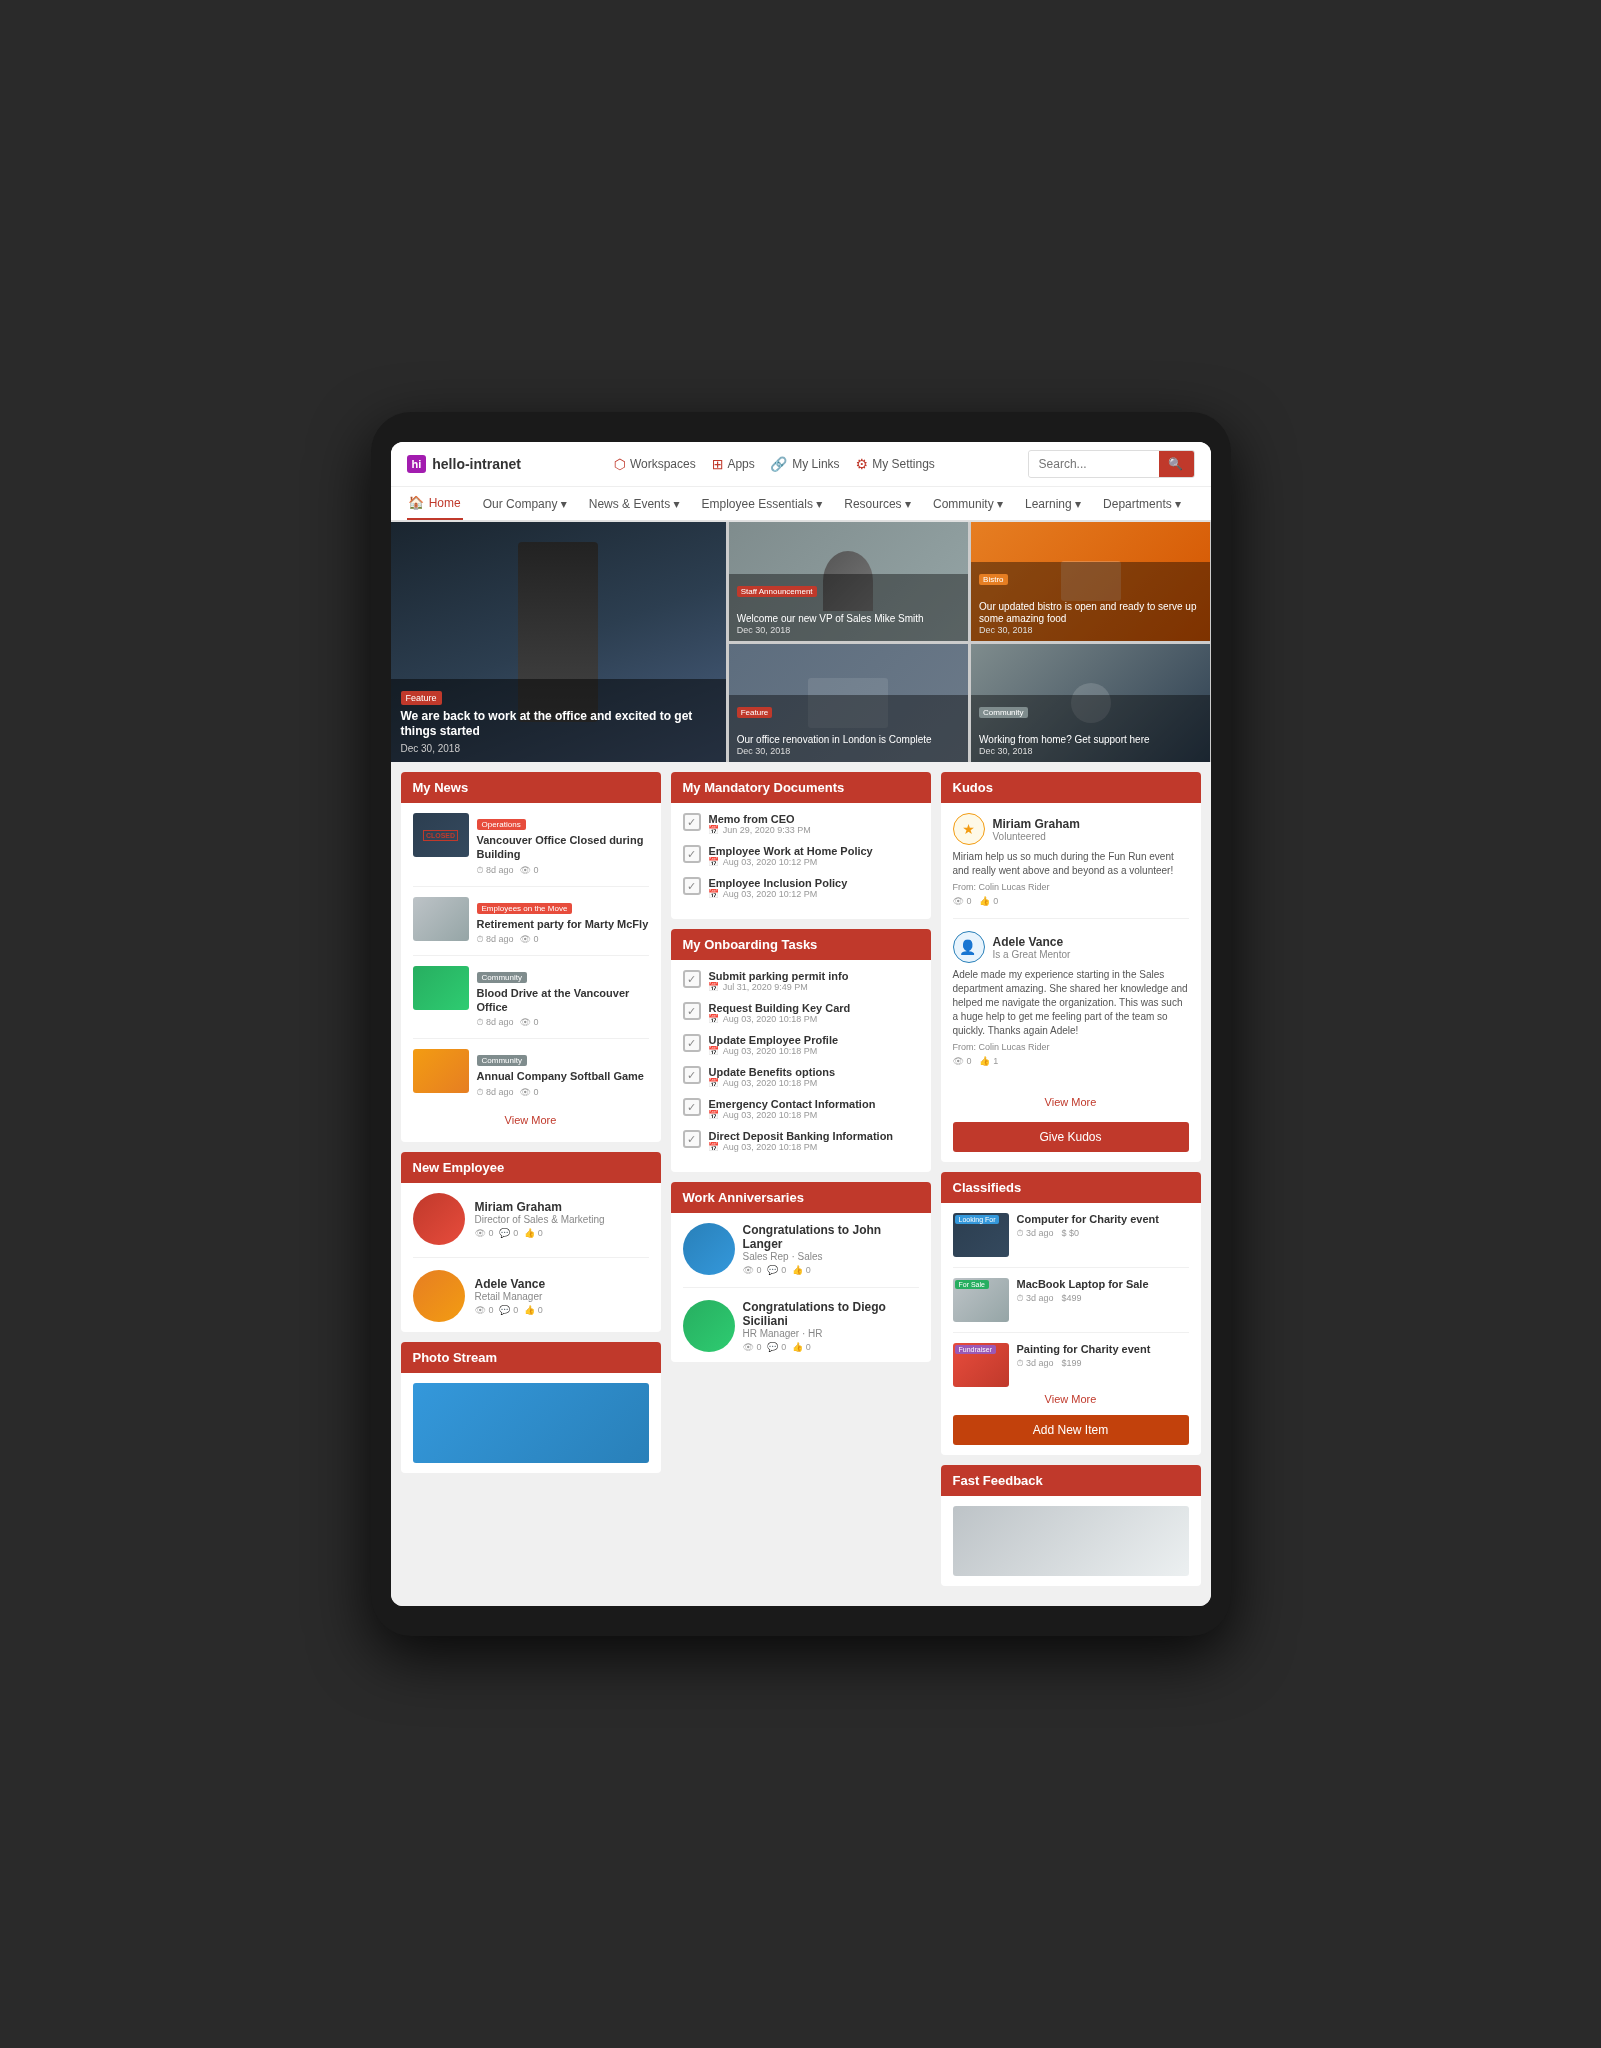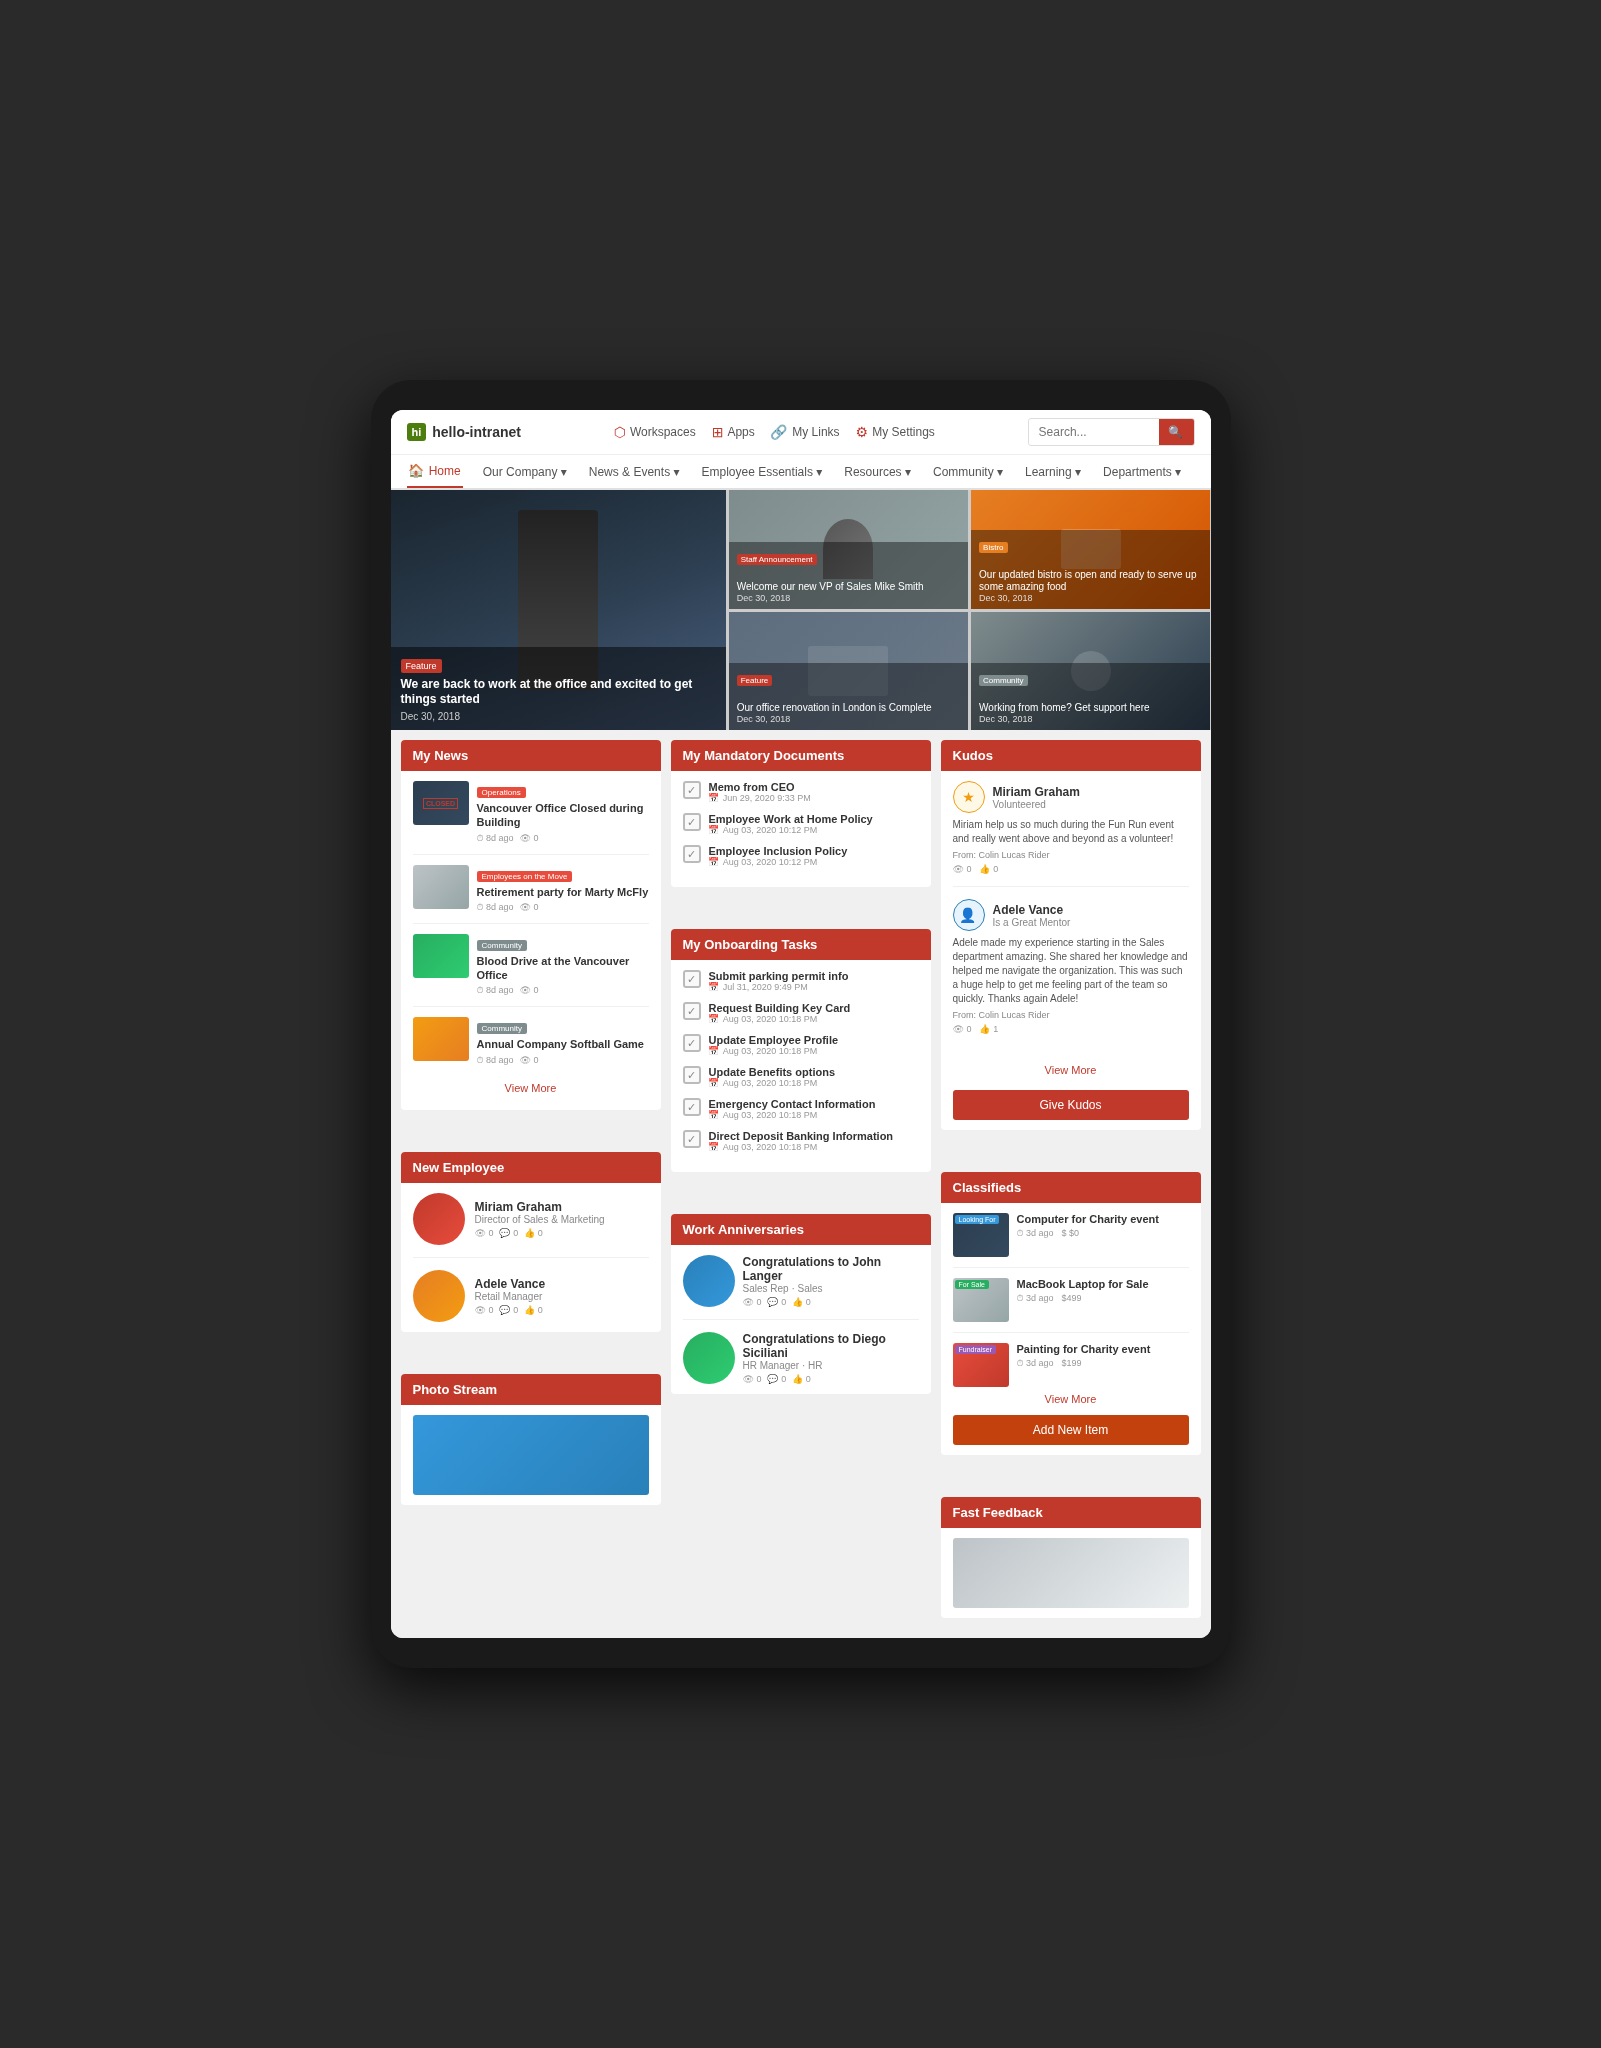--- a/index.html
+++ b/index.html
@@ -33,21 +33,21 @@
       border-bottom: 1px solid #eee;
       gap: 12px;
     }
     .logo-area {
       display: flex;
       align-items: center;
       gap: 6px;
       flex-shrink: 0;
     }
     .logo-box {
-      background: #4d7c0f;
+      background: #a21caf;
       color: #fff;
       font-weight: bold;
       font-size: 11px;
       padding: 3px 5px;
       border-radius: 3px;
     }
     .logo-text {
       font-size: 14px;
       font-weight: bold;
       color: #333;
@@ -455,21 +455,21 @@
       background: linear-gradient(135deg, #e74c3c, #c0392b);
       flex-shrink: 0;
     }
     
     .fast-feedback-thumb {
       width: 100%;
       height: 70px;
       background: linear-gradient(135deg, #bdc3c7, #ecf0f1);
       border-radius: 3px;
     }
-    .col-left, .col-mid, .col-right { display: flex; flex-direction: column; gap: 32px; }
+    .col-left, .col-mid, .col-right { display: flex; flex-direction: column; }
   </style>
 </head>
 <body>
 
 <div class="tablet-frame">
   <div class="tablet-screen">
 
     <header class="site-header">
       <div class="logo-area">
         <div class="logo-box">hi</div>

